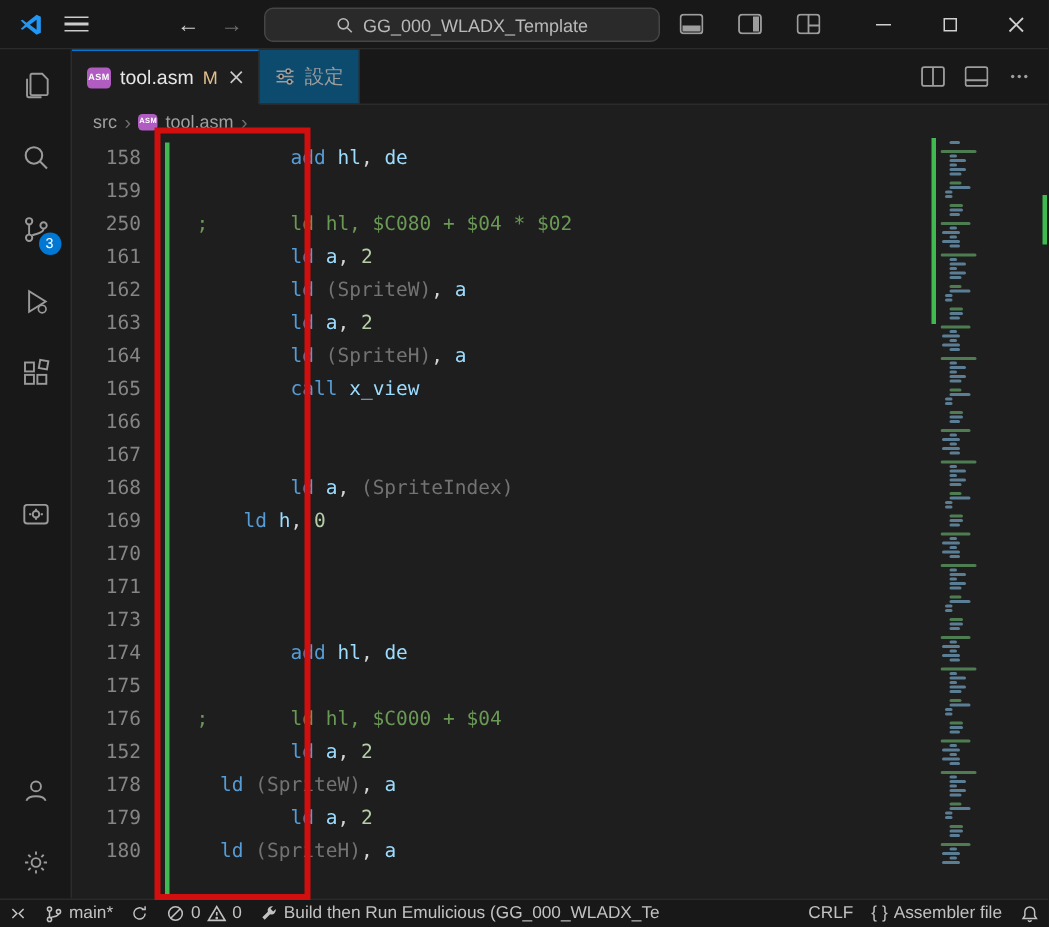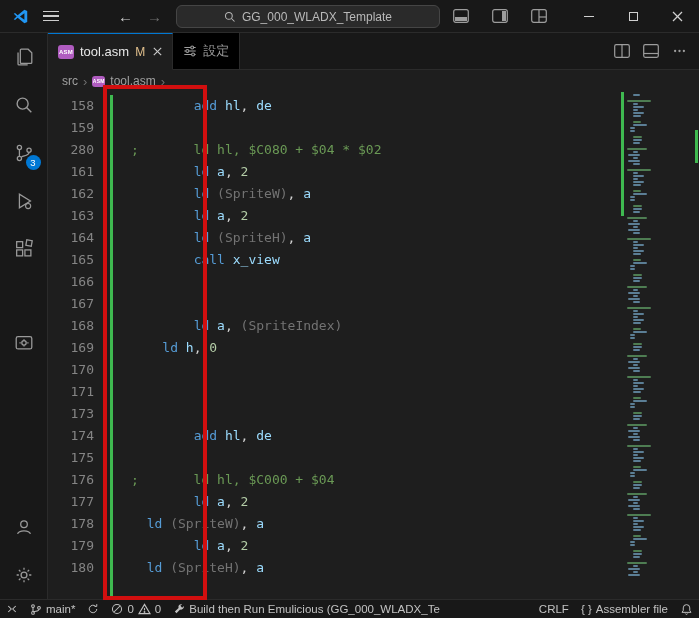--- a/index.html
+++ b/index.html
@@ -36,21 +36,21 @@
   .act.gap-top { margin-top:46px; }
   .act .badge { position:absolute; right:7px; bottom:7px; min-width:15px; height:15px;
     background:#0078d4; color:#fff; border-radius:8px; font-size:9.5px; display:flex;
     align-items:center; justify-content:center; padding:0 3px; }
   .act-bottom { margin-top:auto; display:flex; flex-direction:column; align-items:center; }
 
   
   .tabsrow { position:absolute; top:33px; left:48px; right:0; height:37px; background:#181818;
     border-bottom:1px solid #2b2b2b; display:flex; align-items:stretch; }
   .tab { display:flex; align-items:center; gap:6px; padding:0 10px; font-size:13px;
-    color:#9d9d9d; border-right:1px solid #2b2b2b; cursor:pointer; background:#000000; }
+    color:#9d9d9d; border-right:1px solid #2b2b2b; cursor:pointer; background:#0c4a6e; }
   .tab.active { background:#1e1e1e; color:#e7e7e7; border-top:1px solid #0078d4;
     border-bottom:1px solid #1e1e1e; margin-bottom:-1px; }
   .asm-badge { display:inline-flex; width:16px; height:14px; border-radius:3px; background:#b05cc0;
     color:#fff; font-size:6px; font-weight:bold; align-items:center; justify-content:center;
     letter-spacing:.3px; }
   .asm-badge.mini { width:13px; height:11px; font-size:5px; }
   .git-m { color:#e2c08d; font-size:12px; }
   .tab-close { display:flex; align-items:center; margin-left:2px; }
   .editor-actions { margin-left:auto; display:flex; align-items:center; gap:13px; padding-right:12px; }
   .ea { display:flex; align-items:center; cursor:pointer; }
@@ -283,21 +283,21 @@
     <div class="code-lines" id="code-lines">
         <div class="code-row">
           <span class="ln">158</span>
           <span class="lc"><span class="tk-ws">        </span><span class="tk-kw">add</span><span class="tk-pl"> </span><span class="tk-op">hl</span><span class="tk-pl">, </span><span class="tk-op">de</span></span>
         </div>
         <div class="code-row">
           <span class="ln">159</span>
           <span class="lc"></span>
         </div>
         <div class="code-row">
-          <span class="ln">280</span>
+          <span class="ln">250</span>
           <span class="lc"><span class="tk-cm">;       ld hl, $C080 + $04 * $02</span></span>
         </div>
         <div class="code-row">
           <span class="ln">161</span>
           <span class="lc"><span class="tk-ws">        </span><span class="tk-kw">ld</span><span class="tk-pl"> </span><span class="tk-op">a</span><span class="tk-pl">, </span><span class="tk-num">2</span></span>
         </div>
         <div class="code-row">
           <span class="ln">162</span>
           <span class="lc"><span class="tk-ws">        </span><span class="tk-kw">ld</span><span class="tk-pl"> </span><span class="tk-par">(SpriteW)</span><span class="tk-pl">, </span><span class="tk-op">a</span></span>
         </div>
@@ -345,21 +345,21 @@
         </div>
         <div class="code-row">
           <span class="ln">175</span>
           <span class="lc"></span>
         </div>
         <div class="code-row">
           <span class="ln">176</span>
           <span class="lc"><span class="tk-cm">;       ld hl, $C000 + $04</span></span>
         </div>
         <div class="code-row">
-          <span class="ln">177</span>
+          <span class="ln">152</span>
           <span class="lc"><span class="tk-ws">        </span><span class="tk-kw">ld</span><span class="tk-pl"> </span><span class="tk-op">a</span><span class="tk-pl">, </span><span class="tk-num">2</span></span>
         </div>
         <div class="code-row">
           <span class="ln">178</span>
           <span class="lc"><span class="tk-ws">  </span><span class="tk-kw">ld</span><span class="tk-pl"> </span><span class="tk-par">(SpriteW)</span><span class="tk-pl">, </span><span class="tk-op">a</span></span>
         </div>
         <div class="code-row">
           <span class="ln">179</span>
           <span class="lc"><span class="tk-ws">        </span><span class="tk-kw">ld</span><span class="tk-pl"> </span><span class="tk-op">a</span><span class="tk-pl">, </span><span class="tk-num">2</span></span>
         </div>

